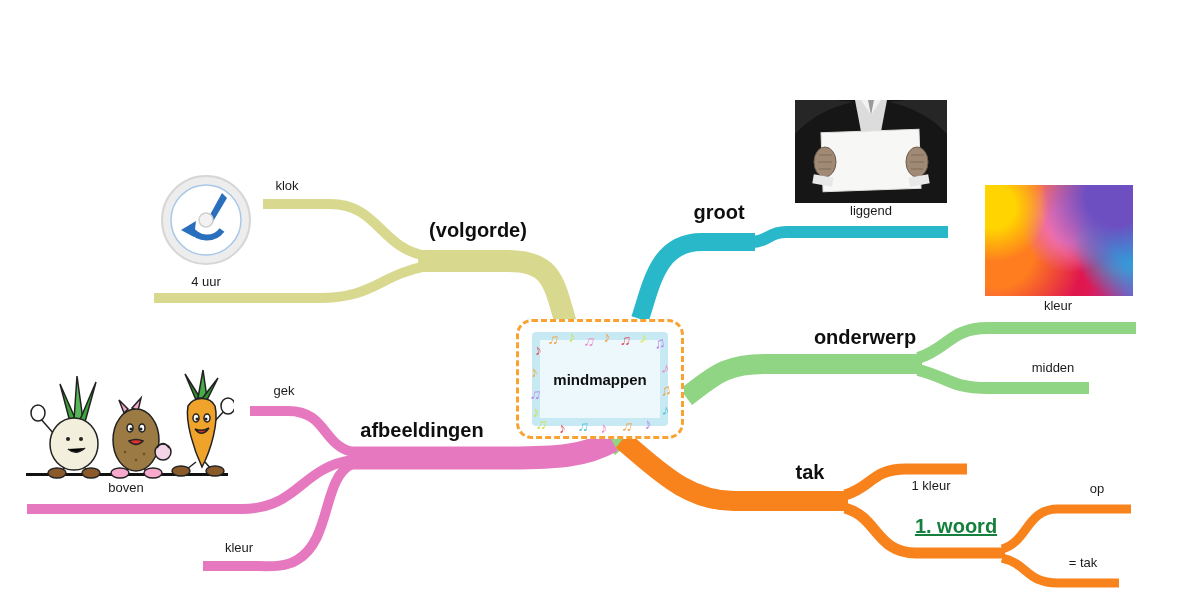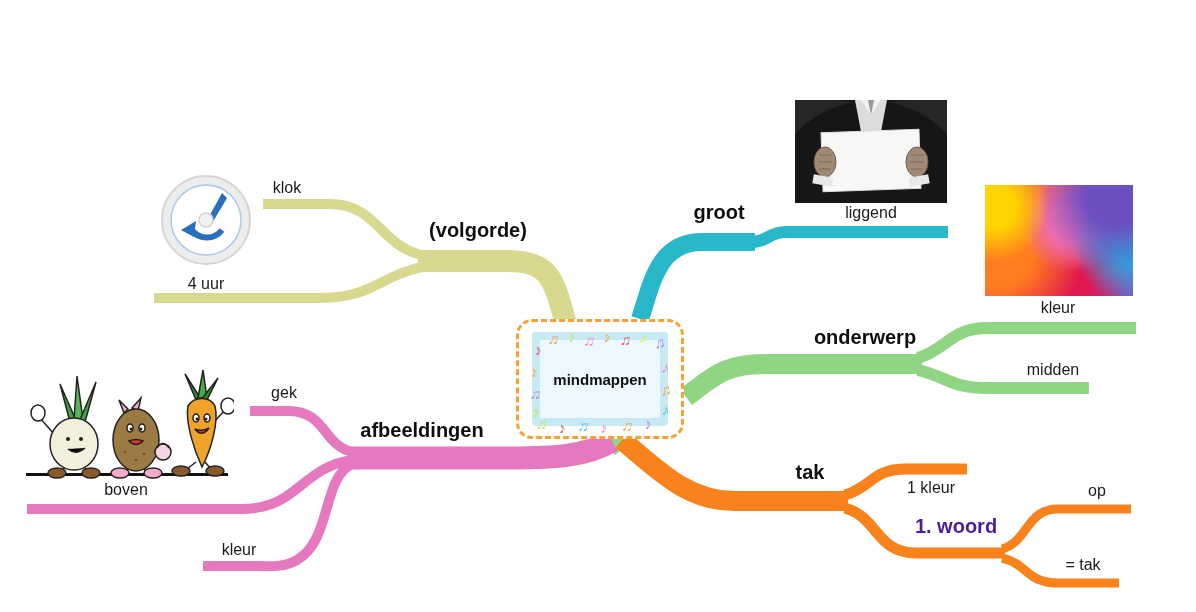--- a/index.html
+++ b/index.html
@@ -1,20 +1,20 @@
 <!DOCTYPE html>
 <html><head>
 <meta charset="utf-8">
 <style>
   html,body{margin:0;padding:0;background:#fff;}
   #canvas{position:relative;width:1196px;height:612px;background:#fff;overflow:hidden;
           font-family:"Liberation Sans",sans-serif;}
   #branches{position:absolute;left:0;top:0;z-index:1;}
   .img-abs{position:absolute;z-index:2;}
-  .lbl{position:absolute;z-index:4;font-size:16px;color:#1b1b1b;white-space:nowrap;
+  .lbl{position:absolute;z-index:4;font-size:13px;color:#1b1b1b;white-space:nowrap;
        transform:translateX(-50%);line-height:1.1;}
   .lbl.big{font-size:20px;font-weight:bold;color:#0f0f0f;}
   
   .pos-klok{left:287px;top:179px;}
   .pos-uur{left:206px;top:275px;}
   .pos-volgorde{left:478px;top:219px;}
   .pos-groot{left:719px;top:201px;}
   .pos-liggend{left:871px;top:204px;}
   .pos-kleur-groen{left:1058px;top:299px;}
   .pos-midden{left:1053px;top:361px;}
@@ -197,21 +197,21 @@
 
   <div class="lbl big pos-groot">groot</div>
   <div class="lbl pos-liggend">liggend</div>
 
   <div class="lbl big pos-onderwerp">onderwerp</div>
   <div class="lbl pos-kleur-groen">kleur</div>
   <div class="lbl pos-midden">midden</div>
 
   <div class="lbl big pos-tak">tak</div>
   <div class="lbl pos-eenkleur">1 kleur</div>
-  <div class="lbl big pos-woord" style="color: #4c1d95;">1. woord</div>
+  <div class="lbl big pos-woord" style="color: #15803d; text-decoration: underline;">1. woord</div>
   <div class="lbl pos-op">op</div>
   <div class="lbl pos-istak">= tak</div>
 
   <div class="lbl big pos-afbeeldingen">afbeeldingen</div>
   <div class="lbl pos-gek">gek</div>
   <div class="lbl pos-boven">boven</div>
   <div class="lbl pos-kleur-roze">kleur</div>
 </div>
 
 </body></html>

